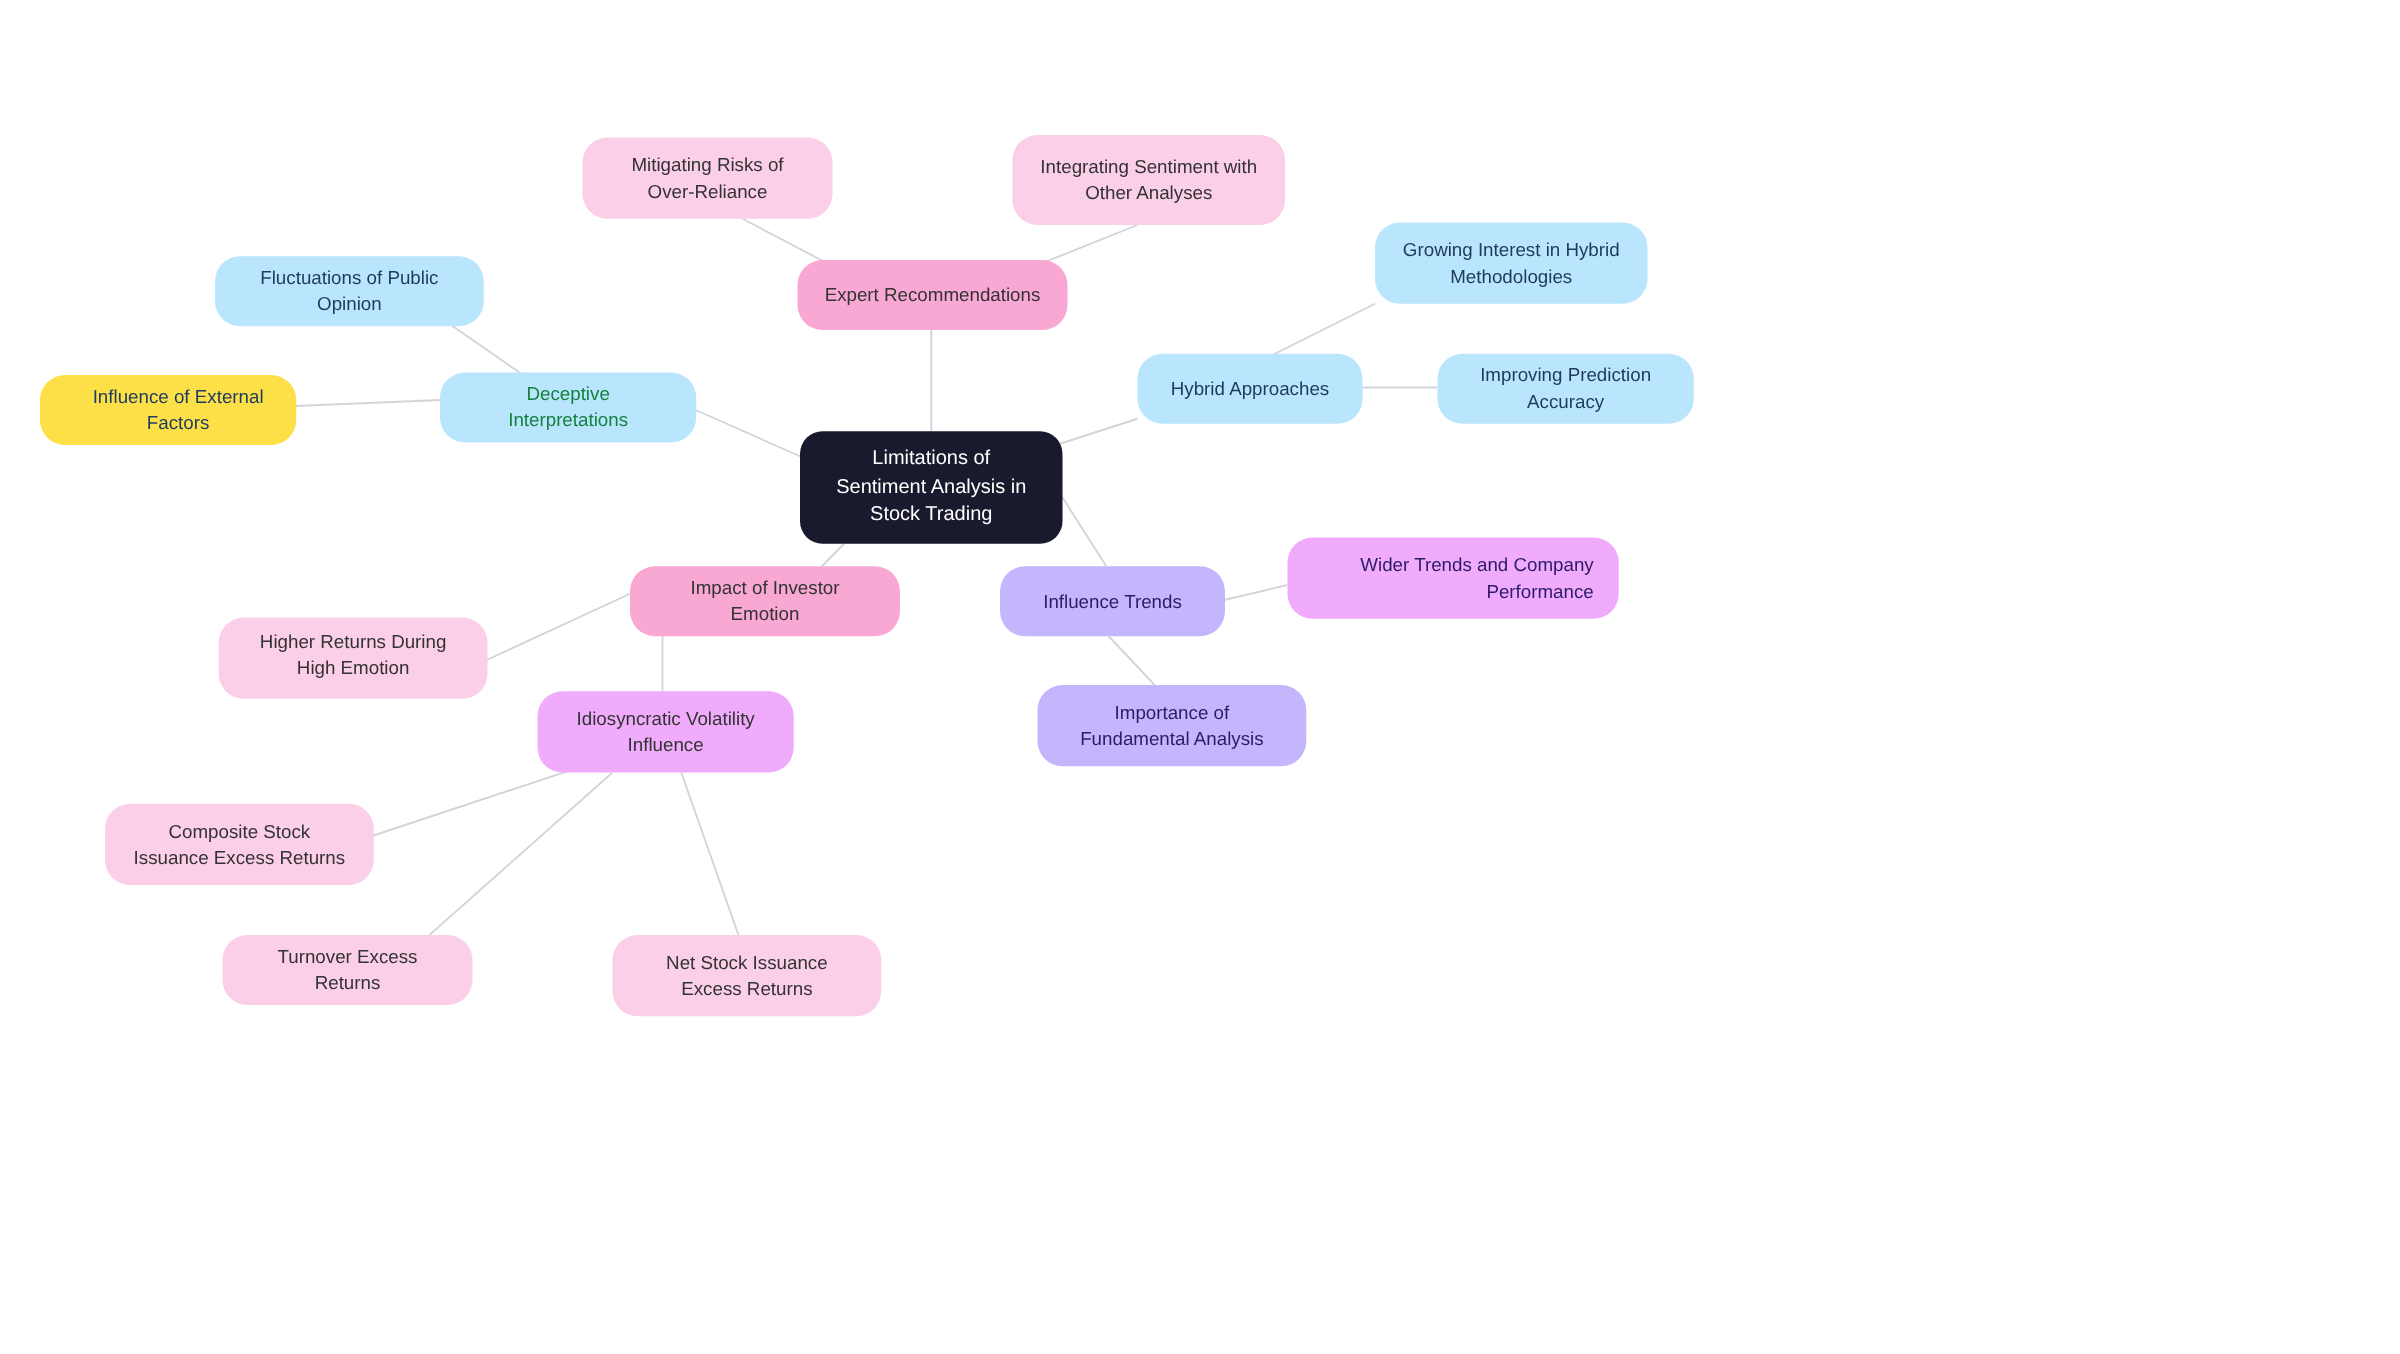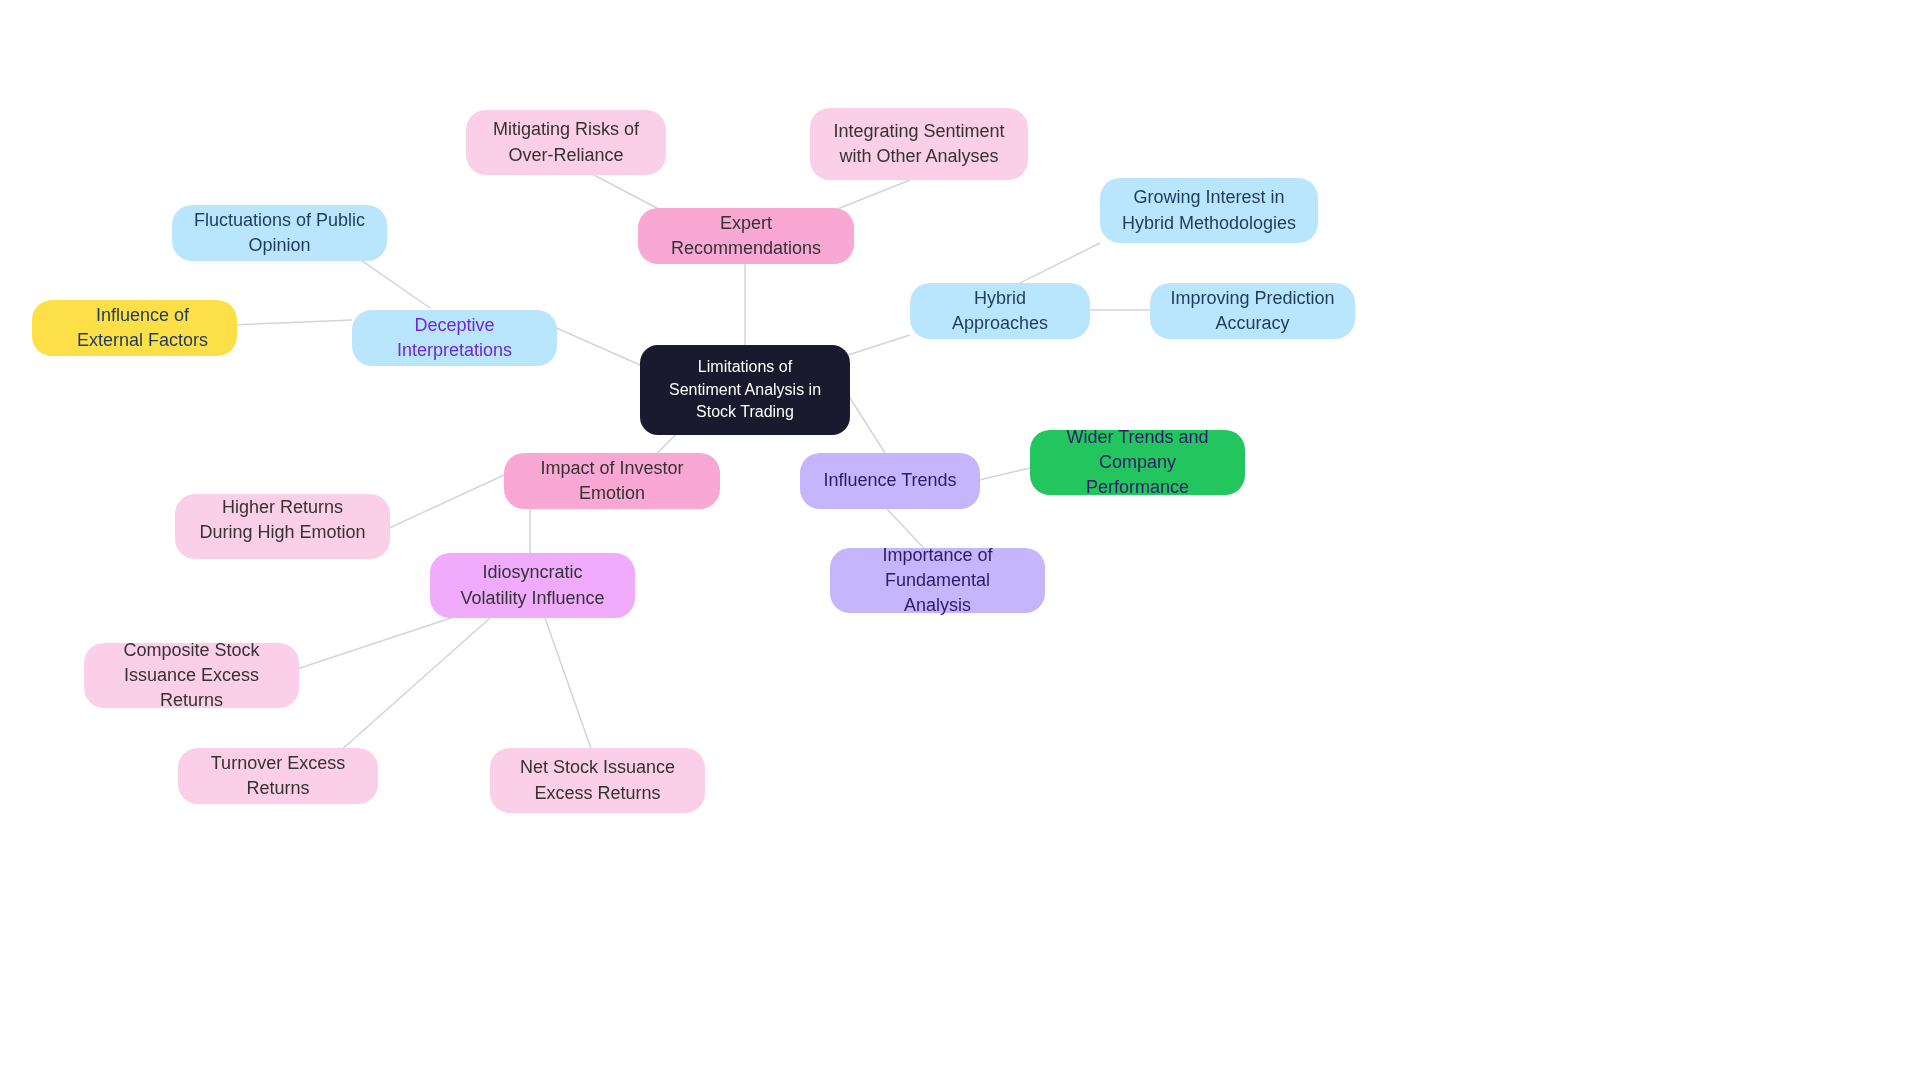--- a/index.html
+++ b/index.html
@@ -23,21 +23,21 @@
 
     .node {
       position: absolute;
       border-radius: 20px;
       display: flex;
       align-items: center;
       justify-content: center;
       text-align: center;
       z-index: 1;
       padding: 14px 20px;
-      font-size: 18px;
+      font-size: 15px;
       line-height: 1.4;
       font-weight: 500;
     }
 
     .node-center {
       background: #1a1a2e;
       color: #ffffff;
       border-radius: 18px;
       font-size: 16px;
       font-weight: 400;
@@ -146,21 +146,21 @@
 </div>
 
 <div class="node node-pink-light" style="left: 178px; top: 748px; width: 200px; height: 56px; background:#fbcfe8;">
   <span>Turnover Excess Returns</span>
 </div>
 
 <div class="node node-pink-light" style="left: 490px; top: 748px; width: 215px; height: 65px; background:#fbcfe8;">
   <span>Net Stock Issuance Excess Returns</span>
 </div>
 
-<div class="node node-blue" style="left: 352px; top: 298px; width: 205px; height: 56px; background:#bae6fd; color:#6d28d9;margin-top:12px;">
+<div class="node node-blue" style="left: 352px; top: 298px; width: 205px; height: 56px; background:#bae6fd; color:#15803d;">
   <span>Deceptive Interpretations</span>
 </div>
 
 <div class="node node-blue" style="left: 172px; top: 205px; width: 215px; height: 56px; background:#bae6fd; color:#1e3a5f;">
   <span>Fluctuations of Public Opinion</span>
 </div>
 
 <div class="node node-blue" style="left: 32px; top: 300px; width: 205px; height: 56px; background:#fde047; color:#1e3a5f;padding-left:36px;">
   <span>Influence of External Factors</span>
 </div>
@@ -178,15 +178,15 @@
 </div>
 
 <div class="node node-purple" style="left: 800px; top: 453px; width: 180px; height: 56px; background:#c4b5fd; color:#2d1b69;">
   <span>Influence Trends</span>
 </div>
 
 <div class="node node-purple" style="left: 830px; top: 548px; width: 215px; height: 65px; background:#c4b5fd; color:#2d1b69;">
   <span>Importance of Fundamental Analysis</span>
 </div>
 
-<div class="node node-purple-light" style="left: 1030px; top: 430px; width: 215px; height: 65px; background:#22c55e; color:#2d1b69;">
+<div class="node node-purple-light" style="left: 1030px; top: 430px; width: 265px; height: 65px; background:#f0abfc; color:#2d1b69;text-align:right;">
   <span>Wider Trends and Company Performance</span>
 </div>
 
 </body></html>

